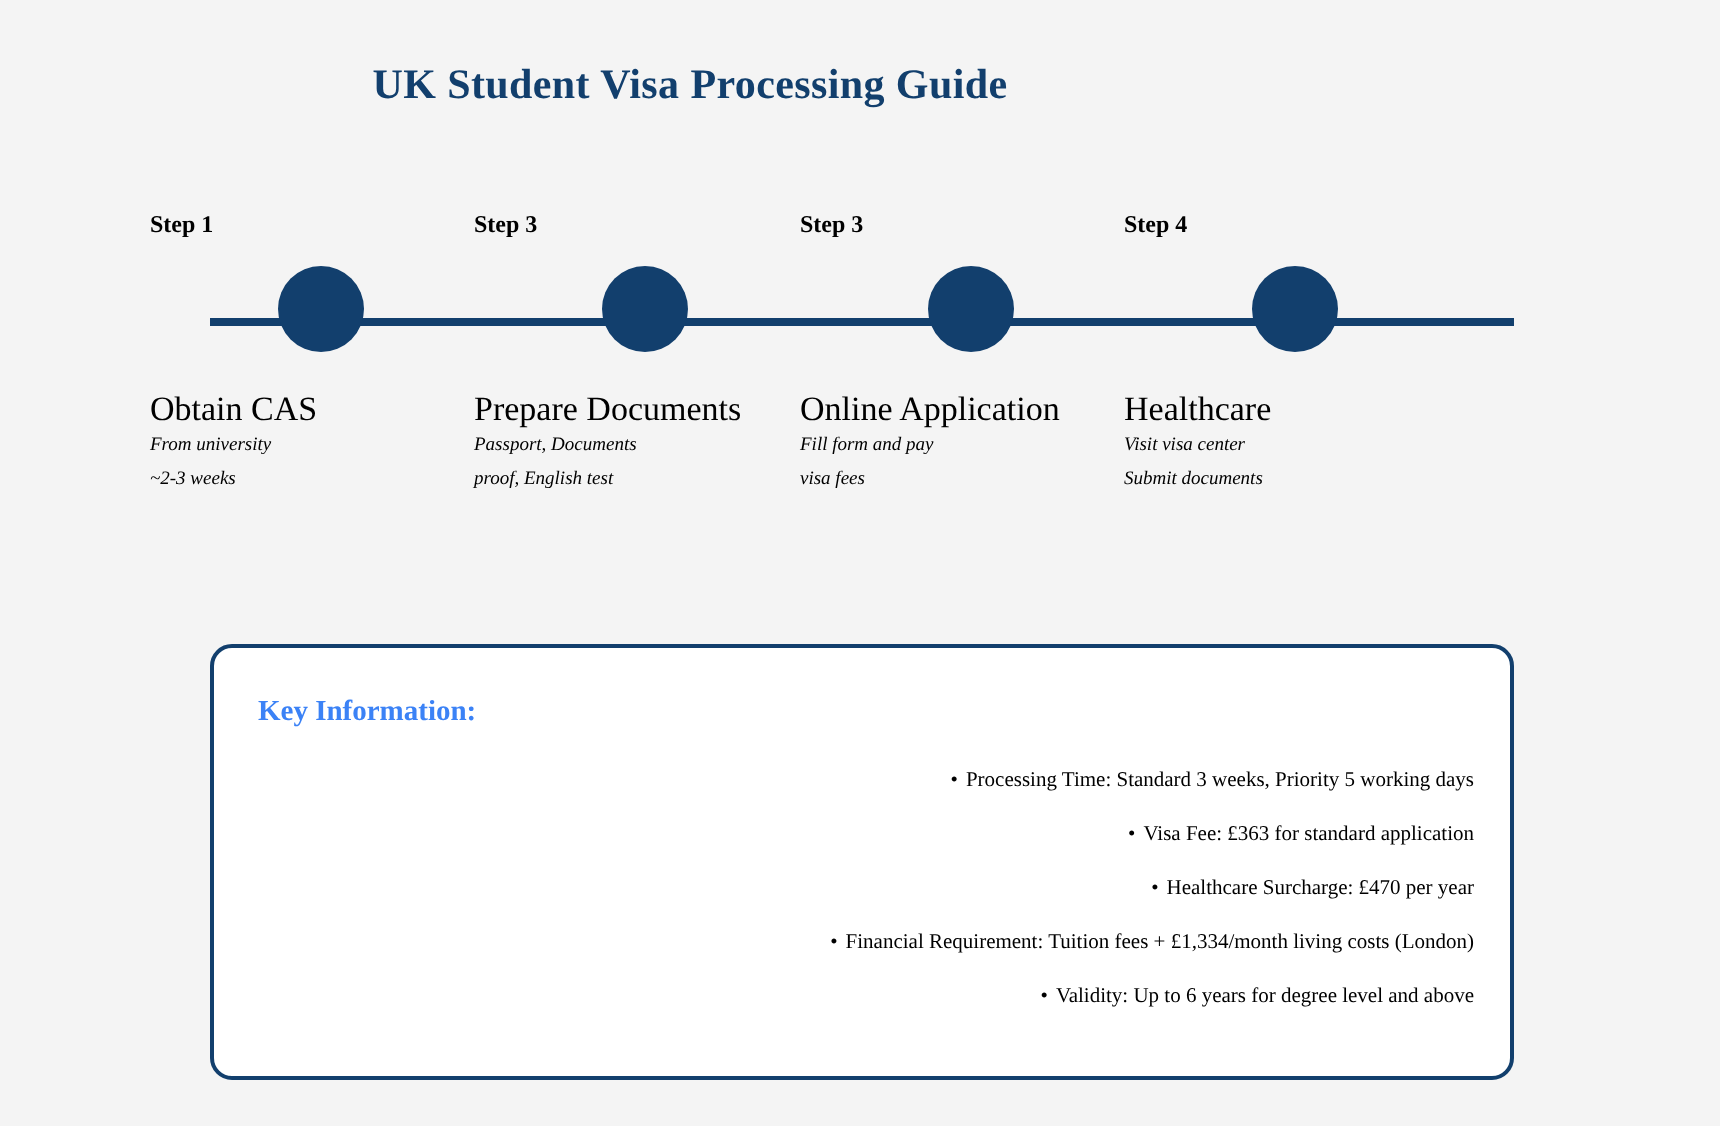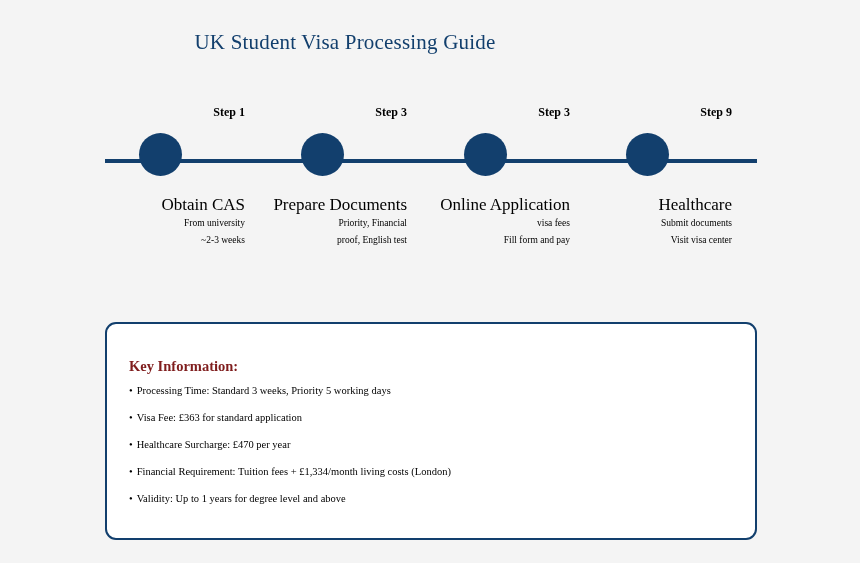--- a/index.html
+++ b/index.html
@@ -16,21 +16,21 @@
     position: relative;
   }
 
   #page-title {
     position: absolute;
     top: 30px;
     left: 0;
     width: 690px;
     text-align: center;
     font-size: 21px;
-    font-weight: normal;
+    font-weight: bold;
     color: #123f6d;
     letter-spacing: 0.2px;
   }
 
   
   #timeline {
     position: absolute;
     left: 0;
     top: 105px;
     width: 860px;
@@ -42,21 +42,21 @@
     top: 54px;
     width: 652px;
     height: 4px;
     background: #123f6d;
   }
   .step {
     position: absolute;
     top: 0;
     width: 170px;
     margin-left: -85px;
-    text-align: right;
+    text-align: left;
   }
   .step-label {
     font-size: 12px;
     font-weight: bold;
     color: #000000;
     line-height: 14px;
   }
   .step-dot {
     width: 43px;
     height: 43px;
@@ -71,53 +71,55 @@
     line-height: 14px;
   }
   .step-sub {
     font-size: 9.5px;
     color: #000000;
     line-height: 16px;
     margin-top: 3px;
   }
   .step-sub div {
     line-height: 17px;
+    font-style: italic;
   }
 
   
   #key-info-box {
     position: absolute;
     left: 105px;
     top: 322px;
     width: 652px;
     height: 218px;
     box-sizing: border-box;
     background: #ffffff;
     border: 2px solid #123f6d;
     border-radius: 11px;
   }
   #key-info-heading {
     position: absolute;
     left: 22px;
-    top: 34px;
+    top: 24px;
     font-size: 14.5px;
     font-weight: bold;
-    color: #7f1d1d;
+    color: #3b82f6;
   }
   #key-info-list {
     position: absolute;
     left: 22px;
     top: 53px;
     right: 18px;
   }
   .key-info-item {
     font-size: 10.5px;
     color: #000000;
     line-height: 27px;
     white-space: nowrap;
+    text-align: right;
   }
   .key-info-item .bullet {
     margin-right: 4px;
   }
 </style>
 </head>
 <body>
 
 <div id="page-title">UK Student Visa Processing Guide</div>
 
@@ -132,58 +134,58 @@
       <div>From university</div>
       <div>~2-3 weeks</div>
     </div>
   </div>
 
   <div class="step" style="left:322px;">
     <div class="step-label">Step 3</div>
     <div class="step-dot"></div>
     <div class="step-title">Prepare Documents</div>
     <div class="step-sub">
-      <div>Priority, Financial</div>
+      <div>Passport, Documents</div>
       <div>proof, English test</div>
     </div>
   </div>
 
   <div class="step" style="left:485px;">
     <div class="step-label">Step 3</div>
     <div class="step-dot"></div>
     <div class="step-title">Online Application</div>
     <div class="step-sub">
+      <div>Fill form and pay</div>
       <div>visa fees</div>
-      <div>Fill form and pay</div>
     </div>
   </div>
 
   <div class="step" style="left:647px;">
-    <div class="step-label">Step 9</div>
+    <div class="step-label">Step 4</div>
     <div class="step-dot"></div>
     <div class="step-title">Healthcare</div>
     <div class="step-sub">
+      <div>Visit visa center</div>
       <div>Submit documents</div>
-      <div>Visit visa center</div>
     </div>
   </div>
 </div>
 
 <div id="key-info-box">
   <div id="key-info-heading">Key Information:</div>
   <div id="key-info-list">
     <div class="key-info-item">
       <span class="bullet">•</span><span>Processing Time: Standard 3 weeks, Priority 5 working days</span>
     </div>
     <div class="key-info-item">
       <span class="bullet">•</span><span>Visa Fee: £363 for standard application</span>
     </div>
     <div class="key-info-item">
       <span class="bullet">•</span><span>Healthcare Surcharge: £470 per year</span>
     </div>
     <div class="key-info-item">
       <span class="bullet">•</span><span>Financial Requirement: Tuition fees + £1,334/month living costs (London)</span>
     </div>
     <div class="key-info-item">
-      <span class="bullet">•</span><span>Validity: Up to 1 years for degree level and above</span>
+      <span class="bullet">•</span><span>Validity: Up to 6 years for degree level and above</span>
     </div>
   </div>
 </div>
 
 </body></html>

